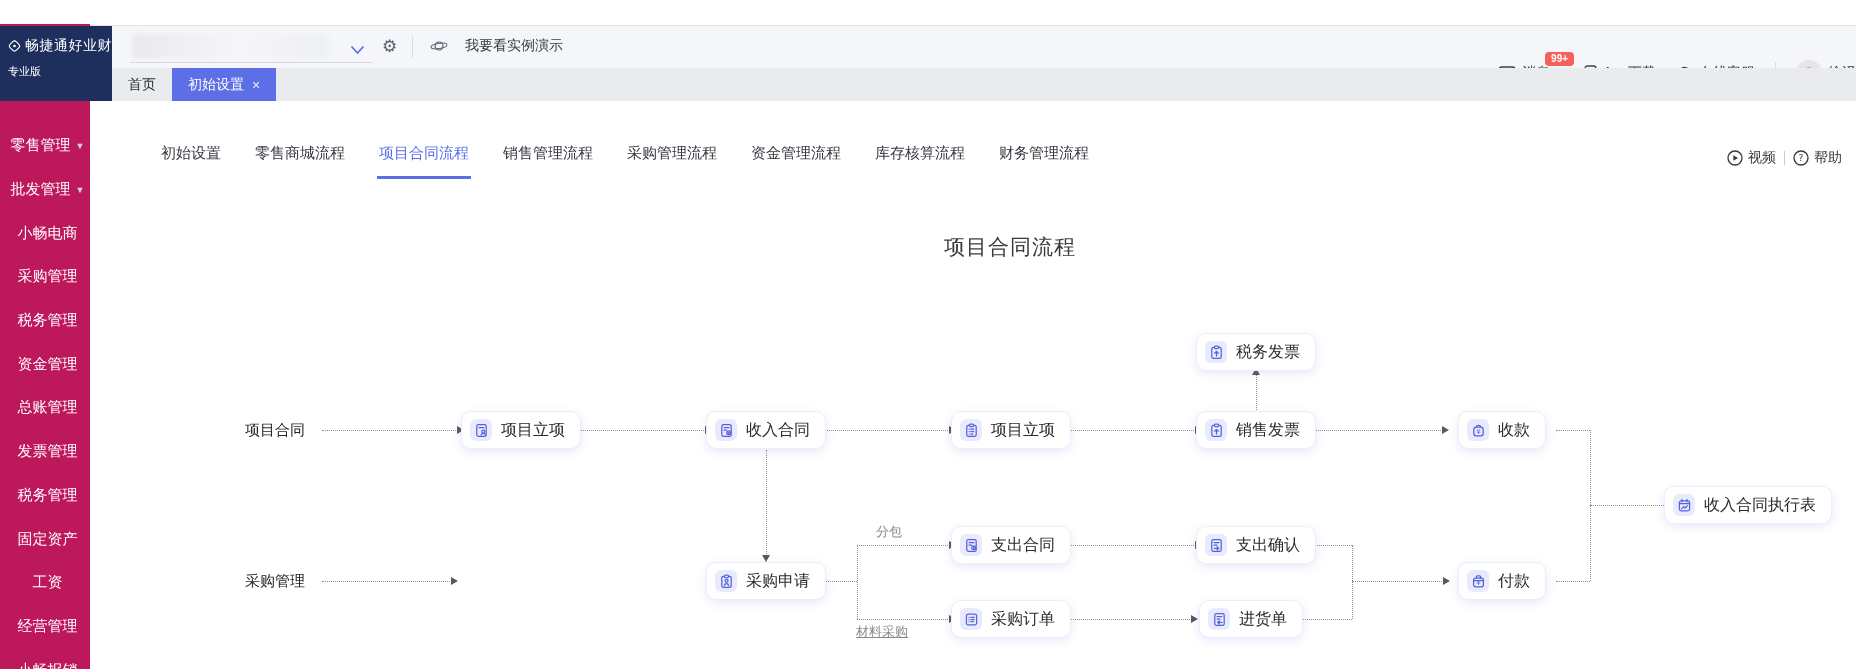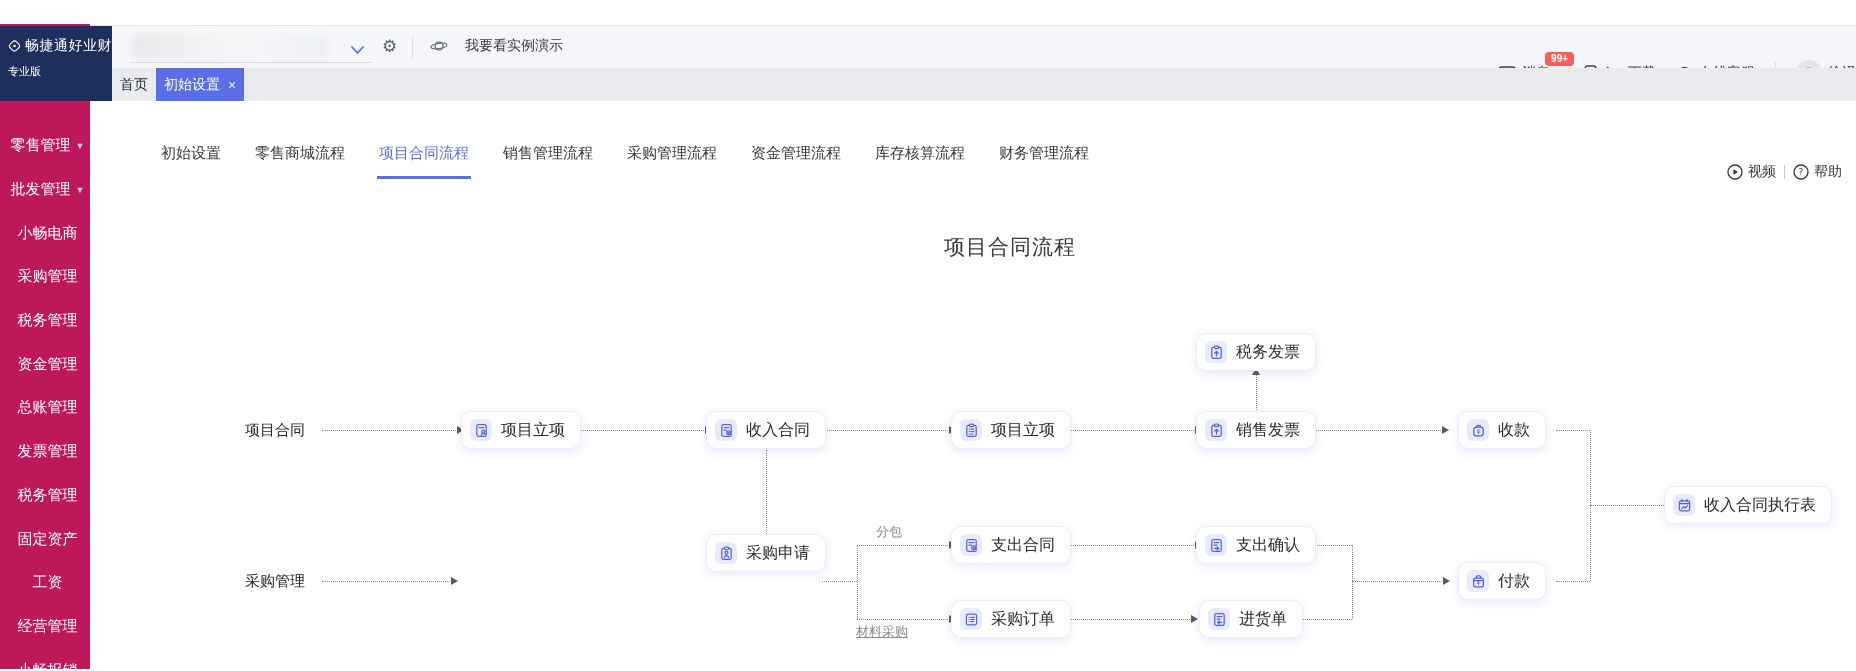--- a/index.html
+++ b/index.html
@@ -20,40 +20,40 @@
   .hdr-divider { position:absolute; top:10px; width:1px; height:22px; background:#dcdde2; }
   .demo-link { position:absolute; left:430px; top:11px; display:flex; align-items:center; gap:17px; font-size:14px; color:#34383f; cursor:pointer; }
   .hdr-right { position:absolute; right:0; top:26px; height:42px; display:flex; align-items:center; gap:20px; padding-right:0; }
   .hdr-item { position:relative; display:flex; align-items:center; gap:6px; font-size:14px; color:#34383f; cursor:pointer; }
   .badge { position:absolute; top:-12px; right:-24px; background:#f5605a; color:#fff; font-size:10px; line-height:14px; padding:0 6px; border-radius:4px; font-weight:bold; }
   .avatar { width:26px; height:26px; border-radius:50%; background:#e6e6e8; display:flex; align-items:center; justify-content:center; overflow:hidden; }
   .user-name { font-size:14px; color:#34383f; white-space:nowrap; }
 
   
   .wtab-row { position:absolute; left:112px; top:68px; width:1744px; height:33px; background:#e9ebef; display:flex; align-items:stretch; }
-  .wtab { display:flex; align-items:center; gap:8px; padding:0 8px; font-size:14px; color:#2b2f36; cursor:pointer; }
+  .wtab { display:flex; align-items:center; gap:8px; padding:0 16px; font-size:14px; color:#2b2f36; cursor:pointer; }
   .wtab.active { background:#5c6fe6; color:#fff; }
   .wtab .tab-close { font-size:14px; opacity:.9; }
 
   
   .sidebar { position:absolute; left:0; top:24px; width:90px; height:645px; background:#be185d; z-index:3; }
   .logo-block { position:absolute; left:0; top:26px; width:112px; height:75px; background:#1e2f5d; z-index:4; color:#fff; }
   .logo-row { display:flex; align-items:center; gap:4px; padding:8px 0 0 8px; }
   .brand-name { font-size:14px; white-space:nowrap; letter-spacing:.5px; }
   .edition { font-size:11px; padding:6px 0 0 8px; }
   .side-menu { position:absolute; left:0; top:100px; width:95px; }
   .side-item { height:43.7px; display:flex; align-items:center; justify-content:center; gap:5px; color:#fff; font-size:15px; cursor:pointer; }
   .side-caret { font-size:9px; color:#cfd6ea; }
 
   
   .nav-row { position:absolute; left:95px; top:101px; width:1761px; height:82px; background:#fff; }
   .nav-tabs { display:flex; gap:30px; padding-left:64px; }
   .nav-tab { font-size:15px; color:#34383f; padding:43px 2px 13px; border-bottom:3px solid transparent; cursor:pointer; white-space:nowrap; }
   .nav-tab.active { color:#5b6ee8; border-bottom-color:#5b6ee8; }
-  .page-actions { position:absolute; right:14px; top:62px; display:flex; align-items:center; gap:8px; font-size:14px; color:#34383f; }
+  .page-actions { position:absolute; right:14px; top:48px; display:flex; align-items:center; gap:8px; font-size:14px; color:#34383f; }
   .pa-item { display:flex; align-items:center; gap:5px; cursor:pointer; }
   .pa-divider { width:1px; height:14px; background:#c9c9cf; }
 
   
   .flow-canvas { position:absolute; left:0; top:0; width:1856px; height:671px; pointer-events:none; }
   .flow-title { position:absolute; left:1010px; top:247px; transform:translate(-50%,-50%); font-size:21px; color:#3a3a3a; letter-spacing:1px; }
   .lane-label { position:absolute; transform:translate(0,-50%); font-size:15px; color:#262626; font-weight:500; white-space:nowrap; }
   .branch-label { position:absolute; transform:translate(-50%,-50%); font-size:13px; color:#8a8a8a; white-space:nowrap; }
 
   .fnode { position:absolute; transform:translate(-50%,-50%); display:inline-flex; align-items:center; gap:9px;
@@ -342,21 +342,21 @@
       <div class="fnode" style="left: 1502px; top: 430px;">
         <span class="fnode-icon">
           <svg width="15" height="15" viewBox="0 0 15 15" fill="none" stroke="#5562e0" stroke-width="1.25" stroke-linecap="round" stroke-linejoin="round">
             <path d="M5.2 4.2c.3-2.4 4.3-2.4 4.6 0"></path>
             <rect x="2.8" y="4.2" width="9.4" height="8.6" rx="2.6"></rect>
             <text x="7.5" y="10.6" font-size="7" text-anchor="middle" fill="#5562e0" stroke="none" font-family="DejaVu Sans, sans-serif">¥</text>
           </svg>
         </span>
         <span class="fnode-label">收款</span>
       </div>
-      <div class="fnode" style="left: 766px; top: 553px;">
+      <div class="fnode" style="left: 766px; top: 581px;">
         <span class="fnode-icon">
           <svg width="15" height="15" viewBox="0 0 15 15" fill="none" stroke="#5562e0" stroke-width="1.25" stroke-linecap="round" stroke-linejoin="round">
             <rect x="2.8" y="2.4" width="9.4" height="11" rx="1.6"></rect>
             <rect x="5.4" y="1" width="4.2" height="2.6" rx="1" fill="#e9ebfc"></rect>
             <circle cx="7.5" cy="6.8" r="1.5"></circle>
             <path d="M5.3 11.6c.3-1.4 1.2-2 2.2-2s1.9.6 2.2 2"></path>
           </svg>
         </span>
         <span class="fnode-label">采购申请</span>
       </div>

